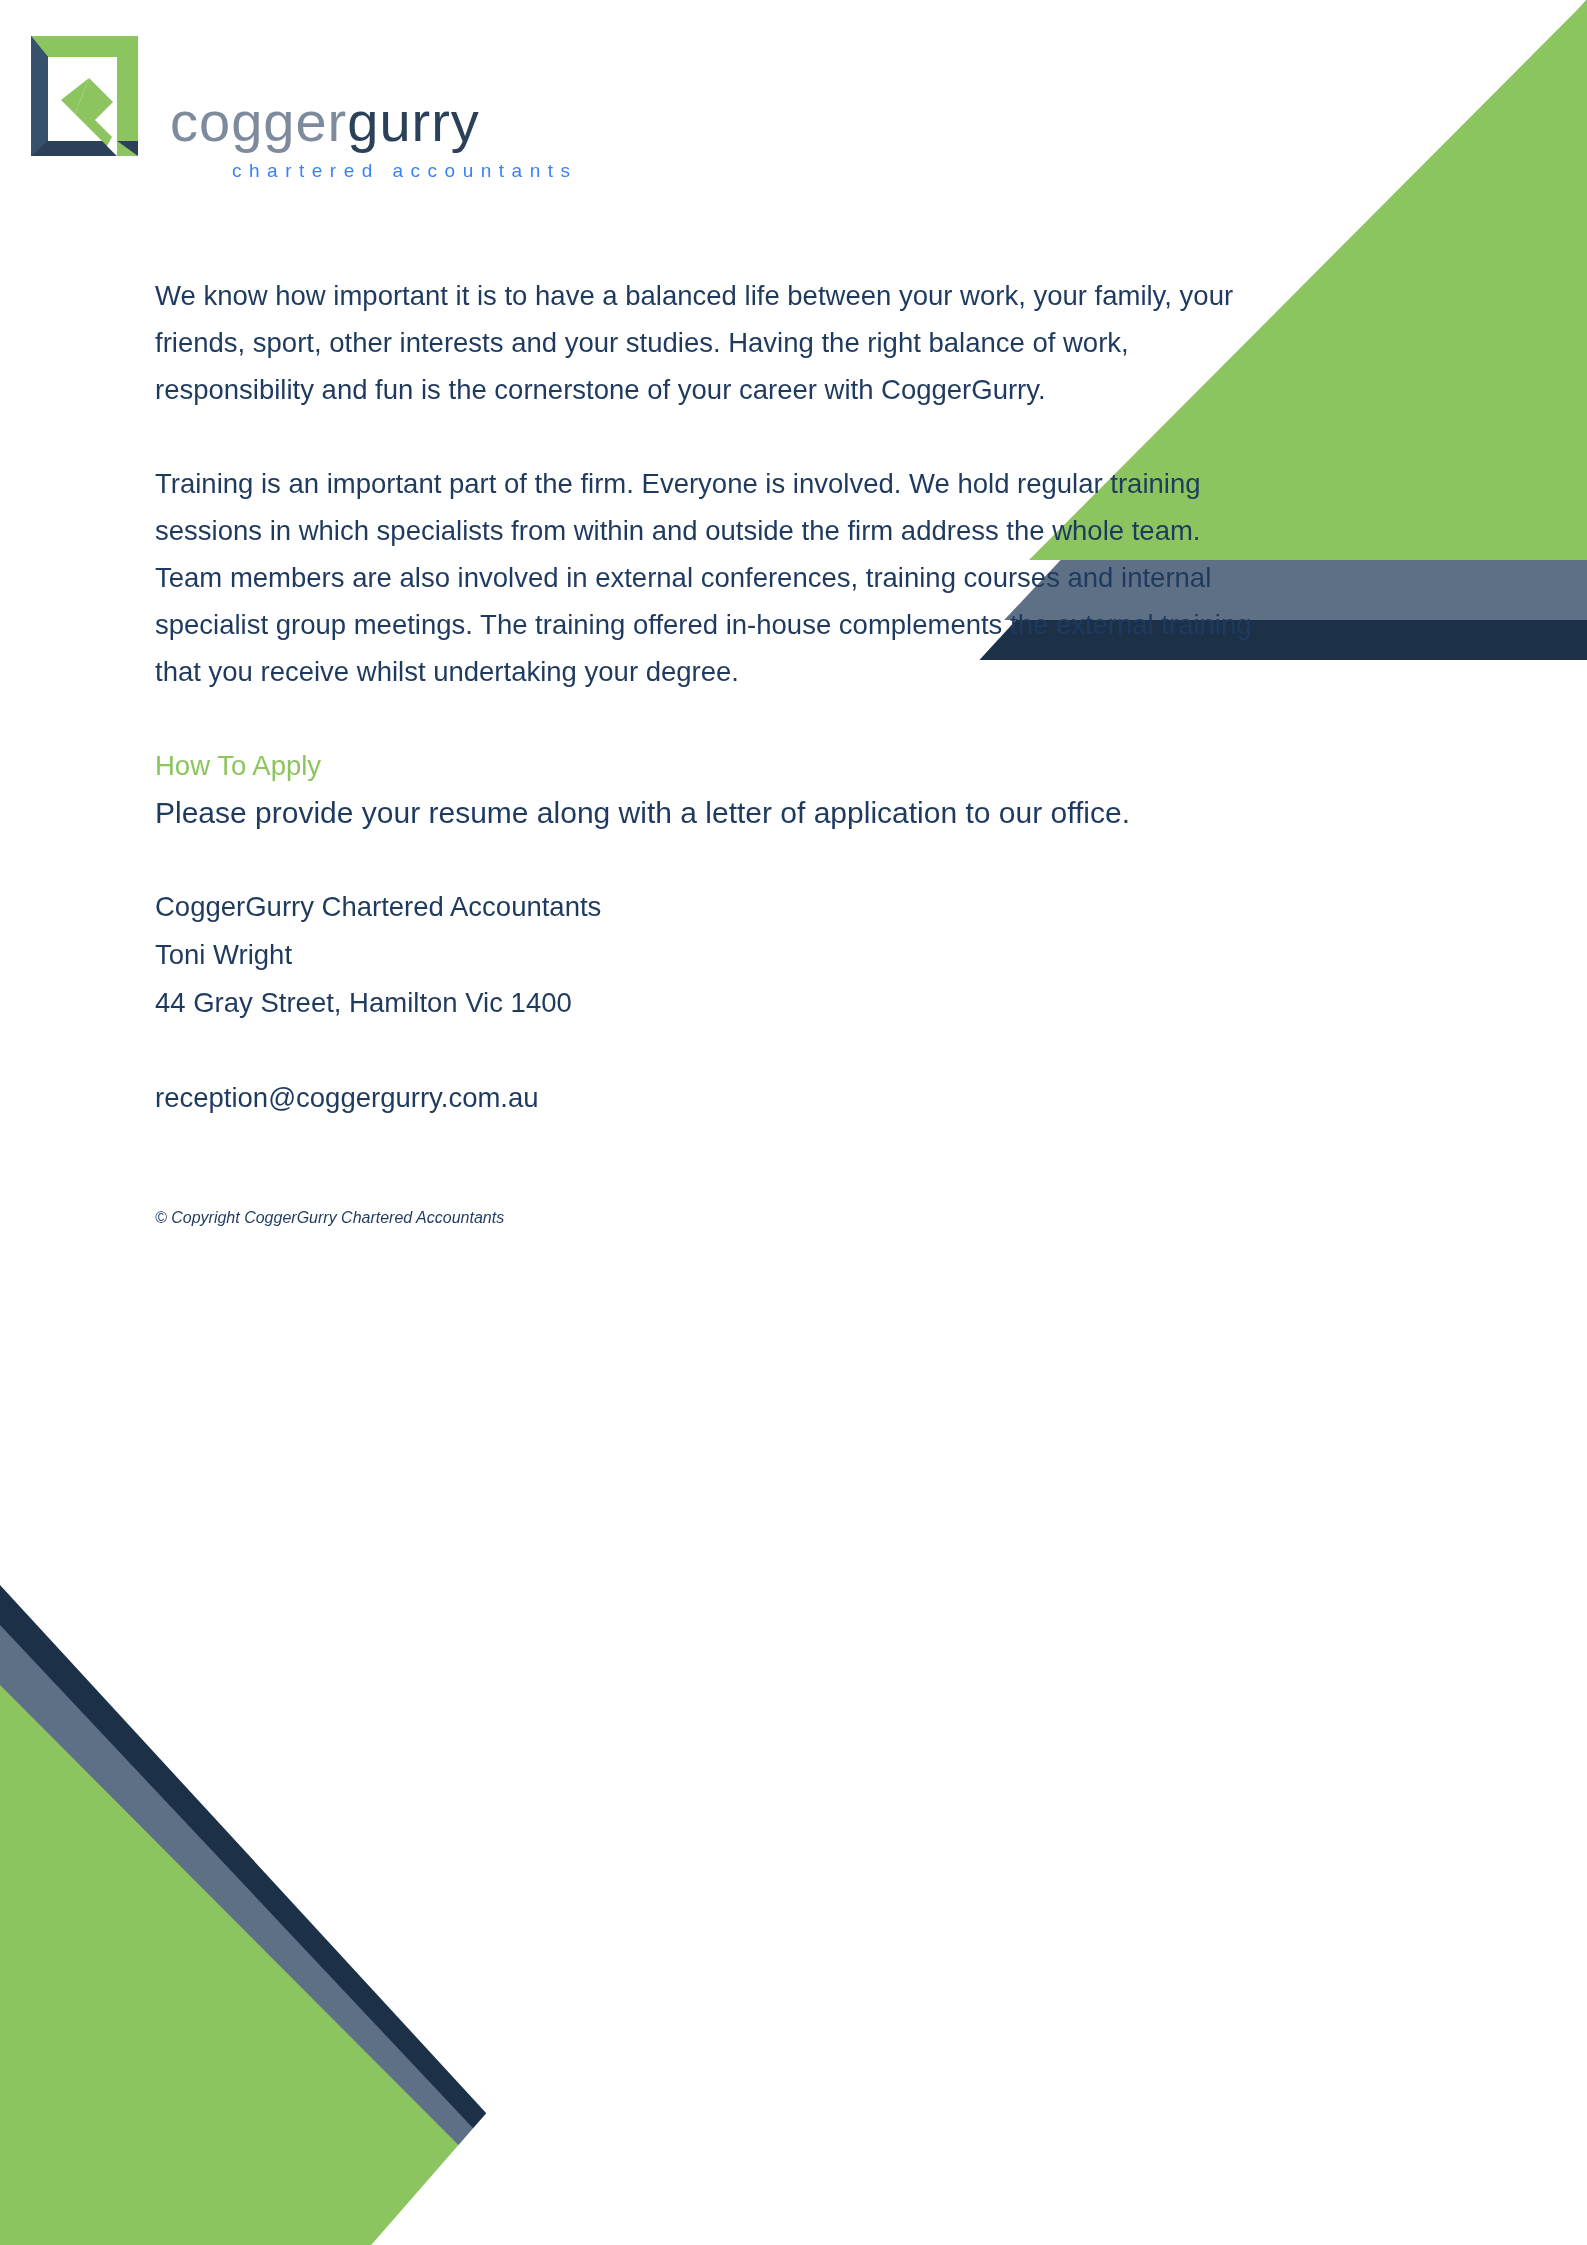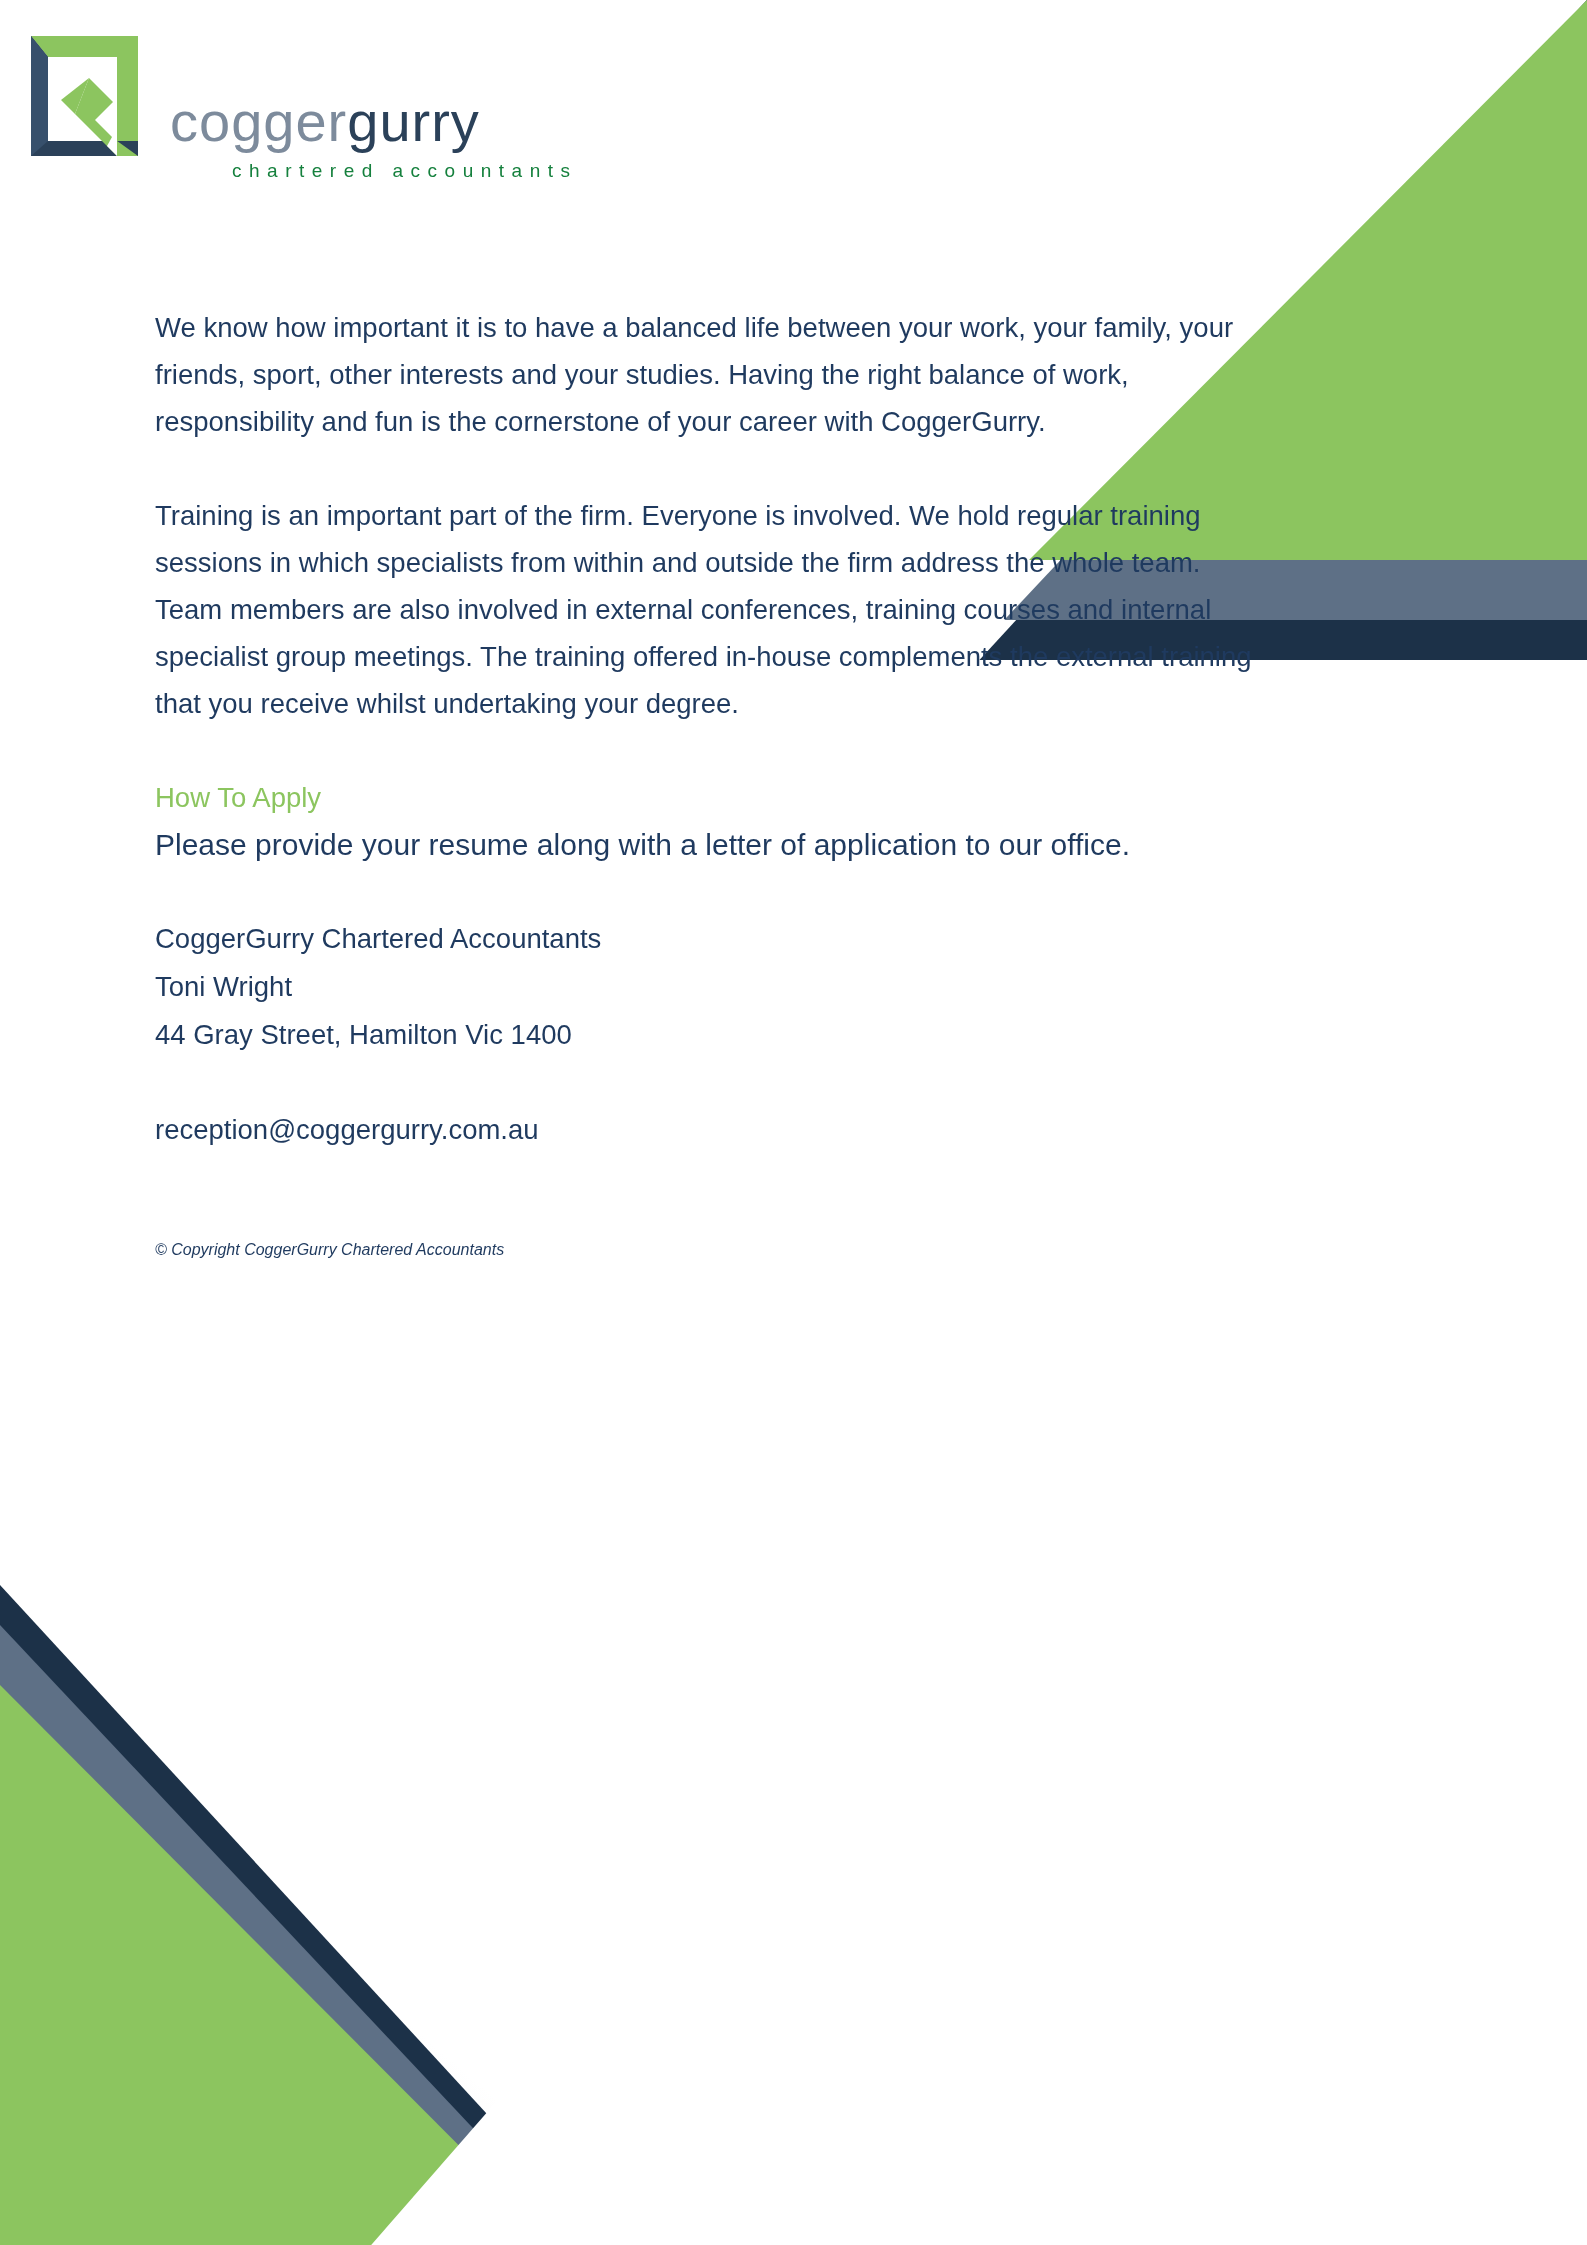--- a/index.html
+++ b/index.html
@@ -113,32 +113,31 @@
     white-space: nowrap;
     font-weight: 400;
   }
   .wm-cogger { color: #7D8B9C; }
   .wm-gurry  { color: #2B4159; }
   .tagline {
     margin-top: 10px;
     margin-left: 62px;
     font-size: 19px;
     letter-spacing: 7.5px;
-    color: #15803d;
+    color: #3b82f6;
     white-space: nowrap;
   }
 
   
   .content {
     position: absolute;
     top: 272px;
     left: 155px;
     width: 1100px;
     z-index: 4;
-    margin-top: 32px;
   }
   .para {
     color: #1F3A5F;
     font-size: 27.5px;
     line-height: 47px;
     margin: 0 0 47px 0;
     font-weight: 400;
   }
   .section-heading {
     color: #8CC55F;

